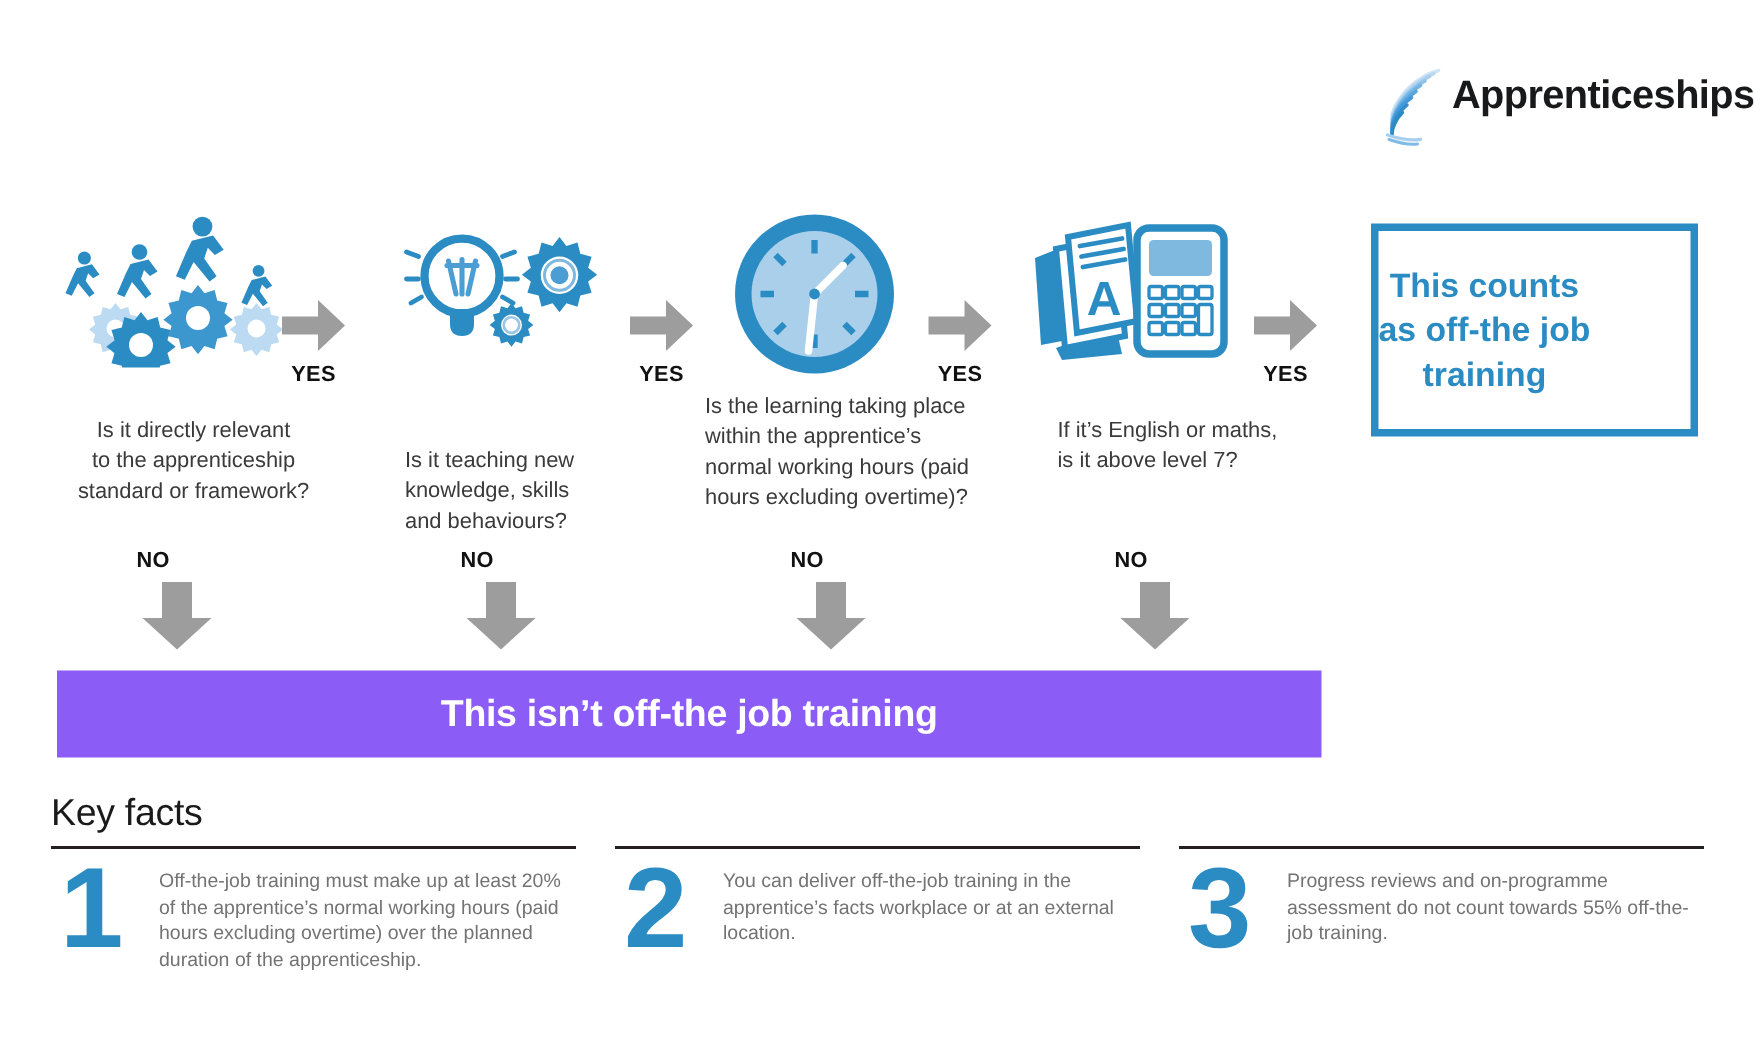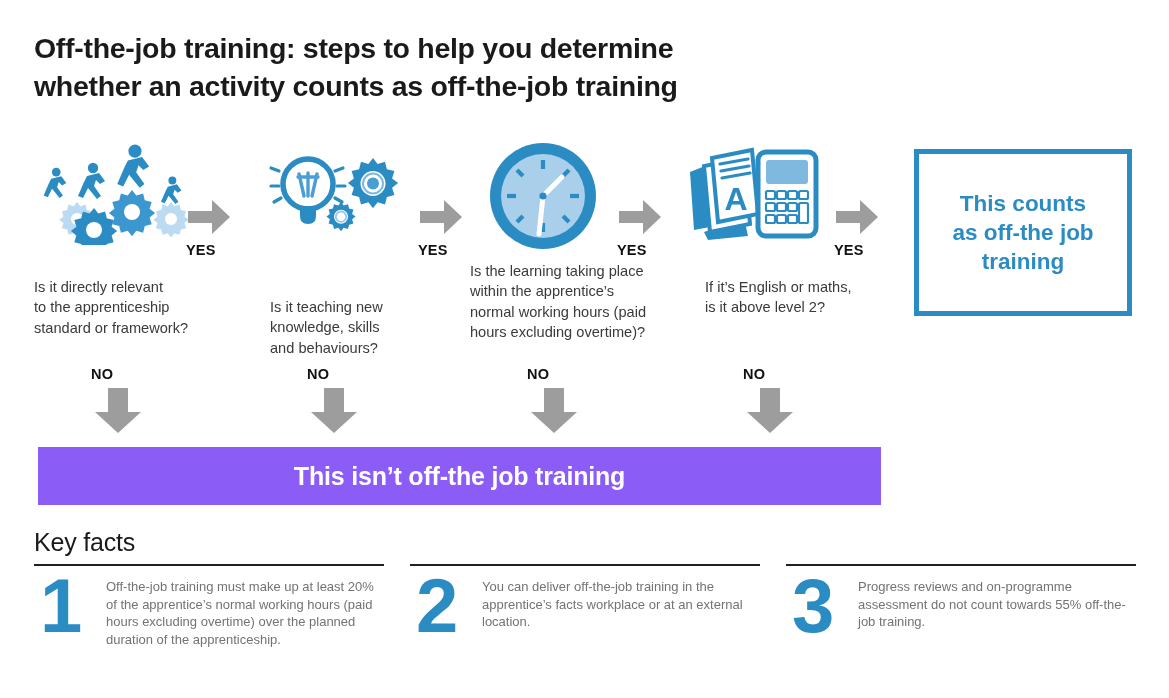--- a/index.html
+++ b/index.html
@@ -76,39 +76,39 @@
   .yes-arrow {
     position: absolute;
     width: 46px;
   }
   .yes-arrow .arrow-glyph {
     display: block;
     width: 46px; height: 42px;
   }
   .yes-label {
     display: block;
-    text-align: left;
+    text-align: center;
     font-size: 14.5px;
     font-weight: bold;
     color: #111111;
     margin-top: 4px;
     letter-spacing: 0.2px;
   }
 
   
   #result-box {
     position: absolute;
     left: 914px; top: 149px;
-    width: 218px; height: 167px;
+    width: 218px; height: 142px;
     border: 5px solid #2b8cc4;
     box-sizing: border-box;
     background: #ffffff;
     display: flex;
     align-items: center;
-    justify-content: center;
+    justify-content: flex-start;
   }
   #result-text {
     font-size: 22.5px;
     font-weight: bold;
     line-height: 1.30;
     color: #2b8cc4;
     text-align: center;
     white-space: pre-line;
   }
 
@@ -185,23 +185,41 @@
     font-size: 13px;
     line-height: 1.36;
     color: #737373;
   }
 </style>
 </head>
 <body>
 
 <div id="header">
 
-  <div id="page-title">Off-the-job training: steps to help you determine
-whether an activity counts as off-the-job training</div>
-
+
+  <div id="brand-logo">
+    <div id="brand-mark">
+      <svg viewBox="0 0 52 58" width="52" height="58">
+        <g fill="none" stroke-linecap="round">
+          <path d="M44 5 C 30 9, 18 20, 13 34" stroke="#cfe4f5" stroke-width="2.4"></path>
+          <path d="M41 7 C 28 12, 17 23, 13 36" stroke="#bcd9f1" stroke-width="2.4"></path>
+          <path d="M38 9 C 26 15, 16 26, 13 38" stroke="#a8cfee" stroke-width="2.4"></path>
+          <path d="M35 12 C 24 18, 15 28, 13 40" stroke="#90c2e8" stroke-width="2.4"></path>
+          <path d="M32 15 C 22 21, 14 31, 13 42" stroke="#74b4e3" stroke-width="2.4"></path>
+          <path d="M29 19 C 20 25, 13 34, 13 44" stroke="#59a6de" stroke-width="2.4"></path>
+          <path d="M26 23 C 18 29, 13 37, 13 46" stroke="#4499d8" stroke-width="2.4"></path>
+          <path d="M23 28 C 17 33, 13 40, 13 47" stroke="#338cd0" stroke-width="2.3"></path>
+          <path d="M20 33 C 16 37, 13 43, 13 48" stroke="#2b8cc4" stroke-width="2.2"></path>
+          <path d="M10 48 C 16 50, 24 52, 32 51" stroke="#a8cfee" stroke-width="2.2"></path>
+          <path d="M11 51 C 17 53, 24 55, 30 54" stroke="#7fbbe6" stroke-width="2.0"></path>
+        </g>
+      </svg>
+    </div>
+    <div id="brand-name">Apprenticeships</div>
+  </div>
 
 </div>
 
 <div id="flow">
 
   <div class="step" style="left:34px; width:180px;">
     <div class="step-icon" style="width:175px;height:105px;">
       <svg viewBox="0 0 175 105" width="175" height="105">
         <g fill="#2b8cc4">
 
@@ -243,21 +261,21 @@
             <circle cx="22" cy="22" r="8" fill="#ffffff"></circle>
           </g>
 
           <g transform="translate(38,68)" fill="#2b8cc4">
             <path d="M22 0 l4.3 5.5 l6.8 -2.1 l1.7 6.9 l6.9 1.7 l-2.1 6.8 l5.5 4.3 l-5.5 4.3 l2.1 6.8 l-6.9 1.7 l-1.7 6.9 l-6.8 -2.1 l-4.3 5.5 l-4.3 -5.5 l-6.8 2.1 l-1.7 -6.9 l-6.9 -1.7 l2.1 -6.8 l-5.5 -4.3 l5.5 -4.3 l-2.1 -6.8 l6.9 -1.7 l1.7 -6.9 l6.8 2.1 z"></path>
             <circle cx="22" cy="22" r="8" fill="#ffffff"></circle>
           </g>
         </g>
       </svg>
     </div>
-    <div class="step-question" style="left:0; top:137px; width:190px;">Is it directly relevant
+    <div class="step-question" style="left:0; top:137px; width:190px;text-align:center;">Is it directly relevant
 to the apprenticeship
 standard or framework?</div>
   </div>
 
   <div class="yes-arrow" style="left:186px; top:56px;">
     <span class="arrow-glyph">
       <svg viewBox="0 0 46 42" width="46" height="42">
         <path d="M2 15 L26 15 L26 4 L44 21 L26 38 L26 27 L2 27 Z" fill="#9d9d9d"></path>
       </svg>
     </span>
@@ -383,21 +401,21 @@
           <rect x="91" y="63" width="9" height="8" rx="1.5"></rect>
           <rect x="102" y="63" width="9" height="8" rx="1.5"></rect>
           <rect x="80" y="75" width="9" height="8" rx="1.5"></rect>
           <rect x="91" y="75" width="9" height="8" rx="1.5"></rect>
           <rect x="102" y="75" width="9" height="8" rx="1.5"></rect>
           <rect x="113" y="63" width="9" height="20" rx="1.5"></rect>
         </g>
       </svg>
     </div>
     <div class="step-question" style="left:19px; top:137px; width:190px;">If it’s English or maths,
-is it above level 2?</div>
+is it above level 7?</div>
   </div>
 
   <div class="yes-arrow" style="left:834px; top:56px;">
     <span class="arrow-glyph">
       <svg viewBox="0 0 46 42" width="46" height="42">
         <path d="M2 15 L26 15 L26 4 L44 21 L26 38 L26 27 L2 27 Z" fill="#9d9d9d"></path>
       </svg>
     </span>
     <span class="yes-label">YES</span>
   </div>

